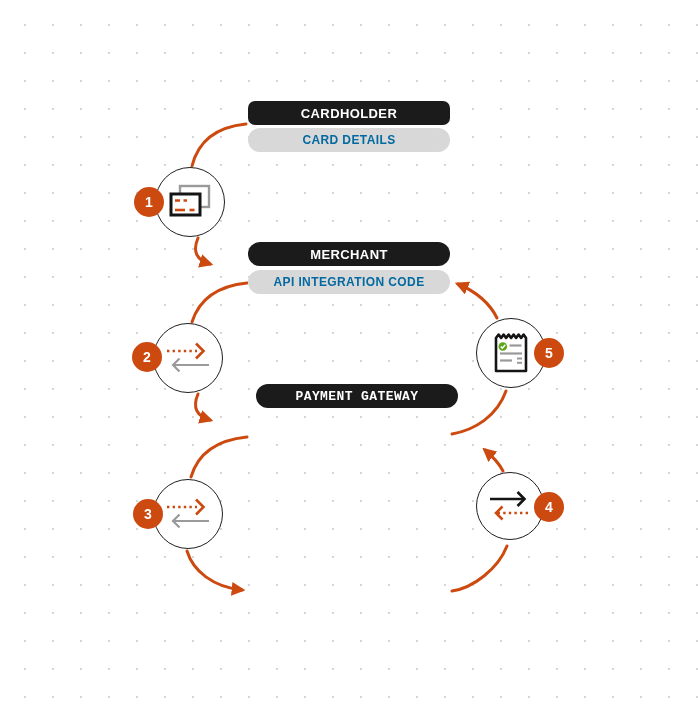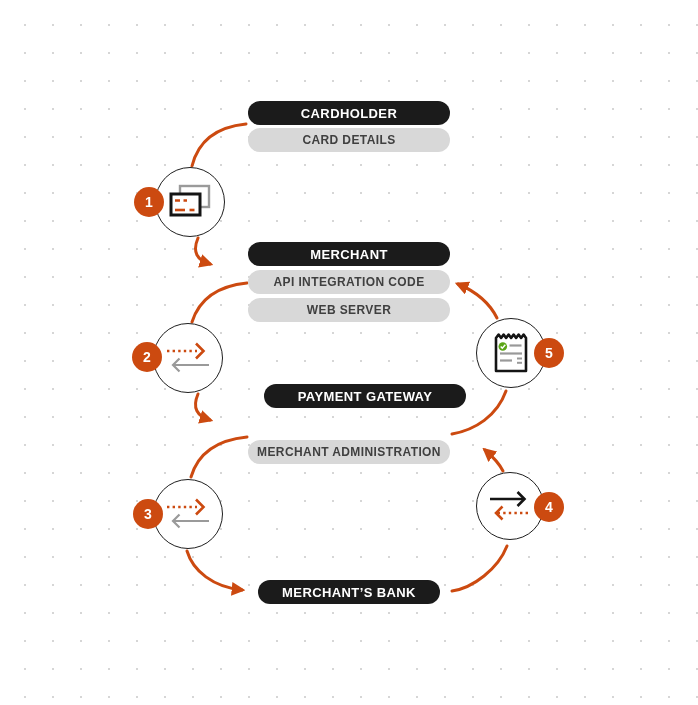--- a/index.html
+++ b/index.html
@@ -17,38 +17,38 @@
     background-position:11px 11px;
   }
   .arrows{position:absolute;left:0;top:0;z-index:1;pointer-events:none;}
   .pill{
     position:absolute;z-index:3;
     height:24px;border-radius:12px;
     display:flex;align-items:center;justify-content:center;
     font-weight:700;letter-spacing:.4px;white-space:nowrap;
   }
   .pill.black{background:#1b1b1b;color:#ffffff;font-size:13px;}
-  .pill.gray{background:#d8d8d8;color:#404040;font-size:12px;}
+  .pill.gray{background:#d8d8d8;color:#0369a1;font-size:12px;}
   .step-circle{
     position:absolute;z-index:2;border-radius:50%;
     background:#ffffff;border:1.6px solid #1f1f1f;
     display:flex;align-items:center;justify-content:center;box-sizing:border-box;
   }
   .badge{
     position:absolute;z-index:4;width:30px;height:30px;border-radius:50%;
     background:#cc4a10;color:#ffffff;font-weight:700;font-size:14px;
     display:flex;align-items:center;justify-content:center;
   }
   
-  #p-cardholder{left:248px;top:101px;width:202px;}
+  #p-cardholder{left:248px;top:101px;width:202px;border-radius:7px;}
   #p-card-details{left:248px;top:128px;width:202px;}
   #p-merchant{left:248px;top:242px;width:202px;}
   #p-api-integration{left:248px;top:270px;width:202px;}
   #p-web-server{left:248px;top:298px;width:202px;}
-  #p-payment-gateway{left:264px;top:384px;width:202px;}
+  #p-payment-gateway{left:256px;top:384px;width:202px;font-family:Liberation Mono, monospace;}
   #p-webservice-api{left:248px;top:412px;width:202px;}
   #p-merchant-admin{left:248px;top:440px;width:202px;}
   #p-merchant-manager{left:248px;top:468px;width:202px;}
   #p-merchants-bank{left:258px;top:580px;width:182px;}
   
   #c1{left:155px;top:167px;width:70px;height:70px;}
   #c2{left:153px;top:323px;width:70px;height:70px;}
   #c3{left:153px;top:479px;width:70px;height:70px;}
   #c4{left:476px;top:472px;width:68px;height:68px;}
   #c5{left:476px;top:318px;width:70px;height:70px;}
@@ -82,26 +82,23 @@
       <path d="M452,434 C475,430 497,416 506,391"></path>
       <path d="M497,318 C489,302 477,292 458,284" marker-end="url(#ah)"></path>
     </g>
   </svg>
 
   <div class="pill black" id="p-cardholder">CARDHOLDER</div>
   <div class="pill gray" id="p-card-details">CARD DETAILS</div>
 
   <div class="pill gray" id="p-api-integration">API INTEGRATION CODE</div>
   <div class="pill black" id="p-merchant">MERCHANT</div>
-  <div class="pill gray" id="p-web-server">WEB SERVER</div>
 
   <div class="pill black" id="p-payment-gateway">PAYMENT GATEWAY</div>
-  <div class="pill gray" id="p-merchant-admin">MERCHANT ADMINISTRATION</div>
 
-  <div class="pill black" id="p-merchants-bank">MERCHANT’S BANK</div>
 
   <div class="step-circle" id="c1">
     <svg width="44" height="38" viewBox="0 0 44 38">
       <rect x="12" y="3" width="29" height="21" fill="#ffffff" stroke="#9a9a9a" stroke-width="2.4"></rect>
       <rect x="3" y="11" width="29" height="21" fill="#ffffff" stroke="#141414" stroke-width="3"></rect>
       <line x1="7" y1="17.5" x2="19" y2="17.5" stroke="#cc4a10" stroke-width="2.6" stroke-dasharray="5 3.5"></line>
       <line x1="7" y1="27" x2="17" y2="27" stroke="#cc4a10" stroke-width="2.6"></line>
       <line x1="21.5" y1="27" x2="26.5" y2="27" stroke="#cc4a10" stroke-width="2.6"></line>
     </svg>
   </div>

